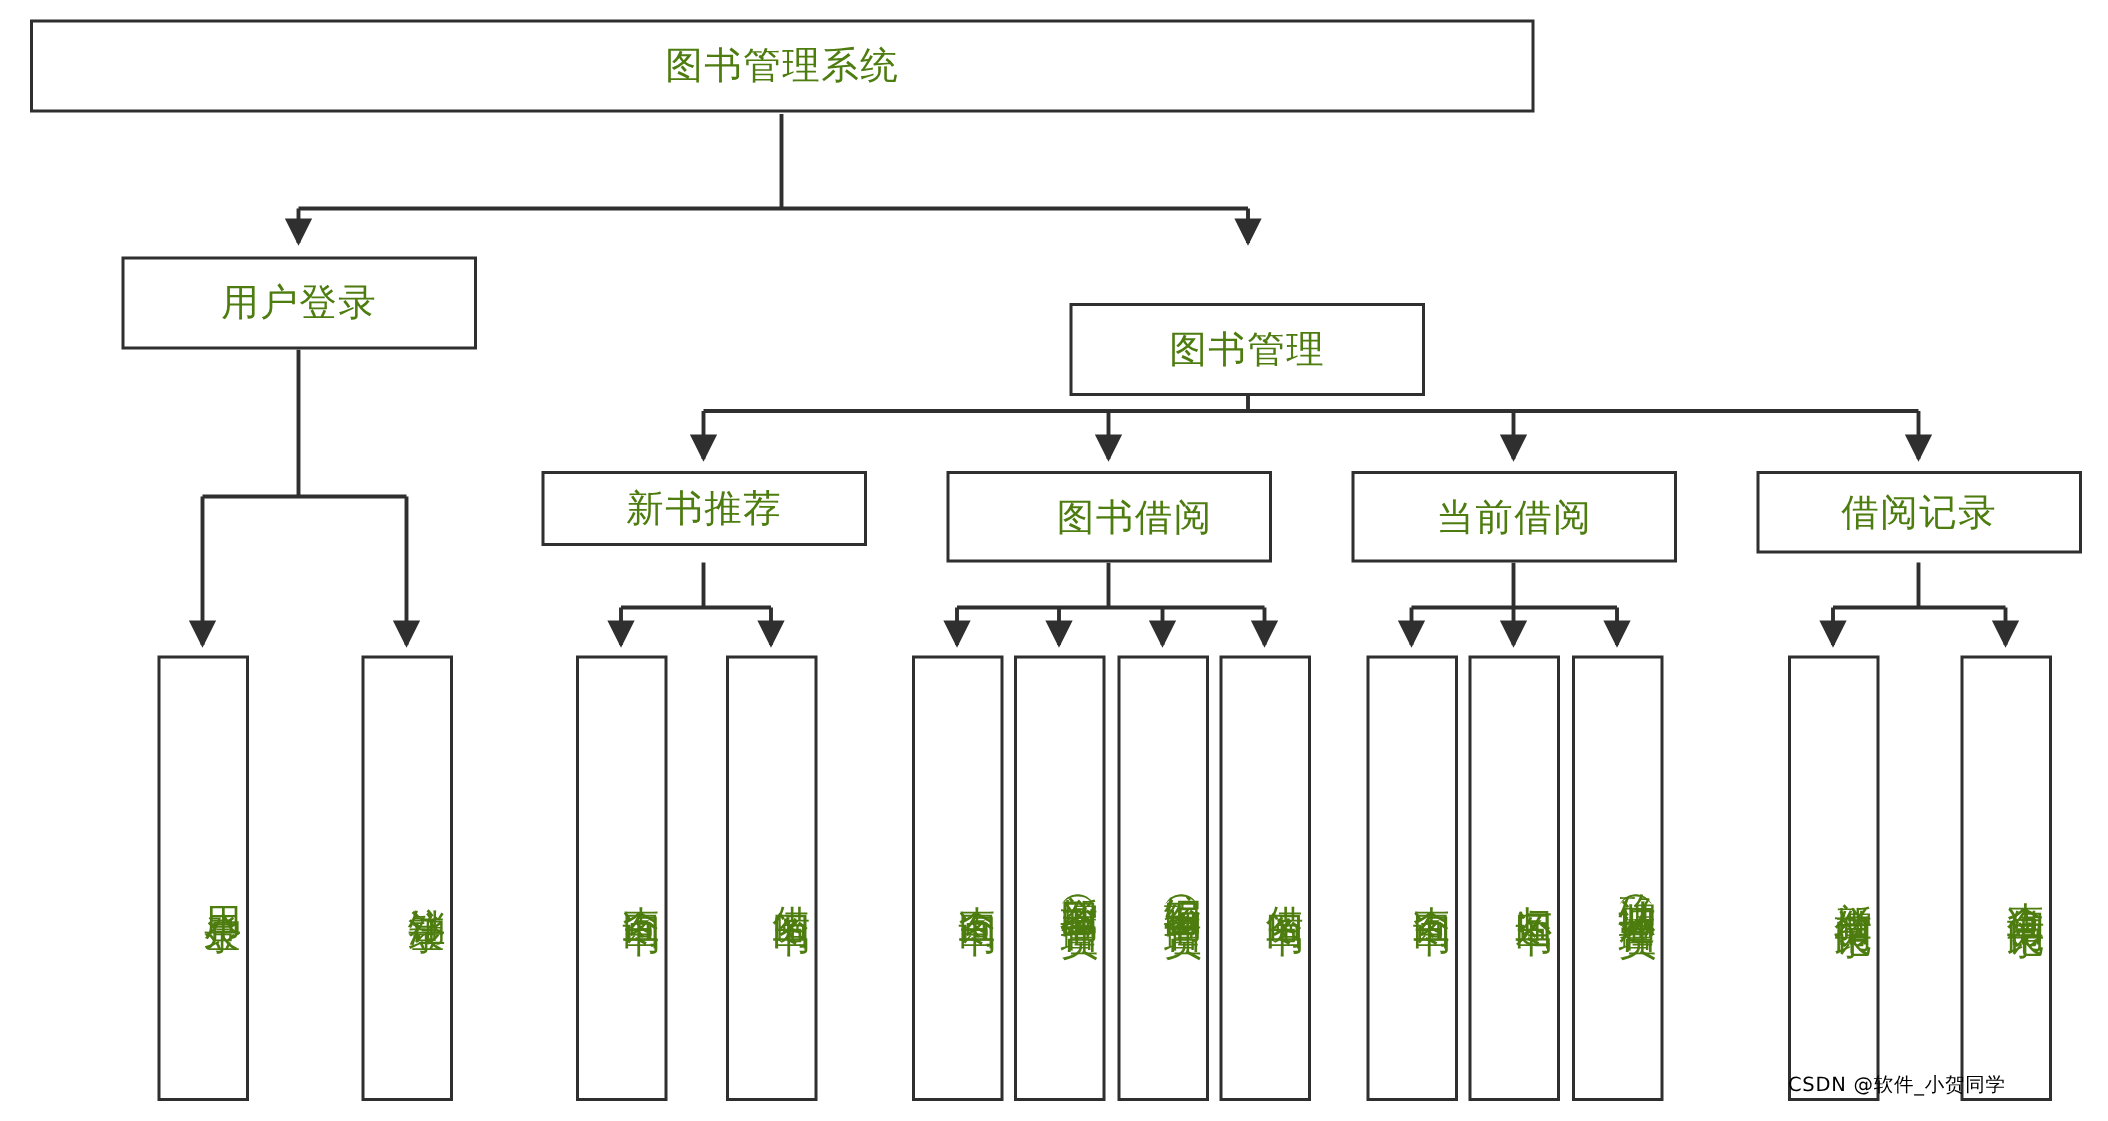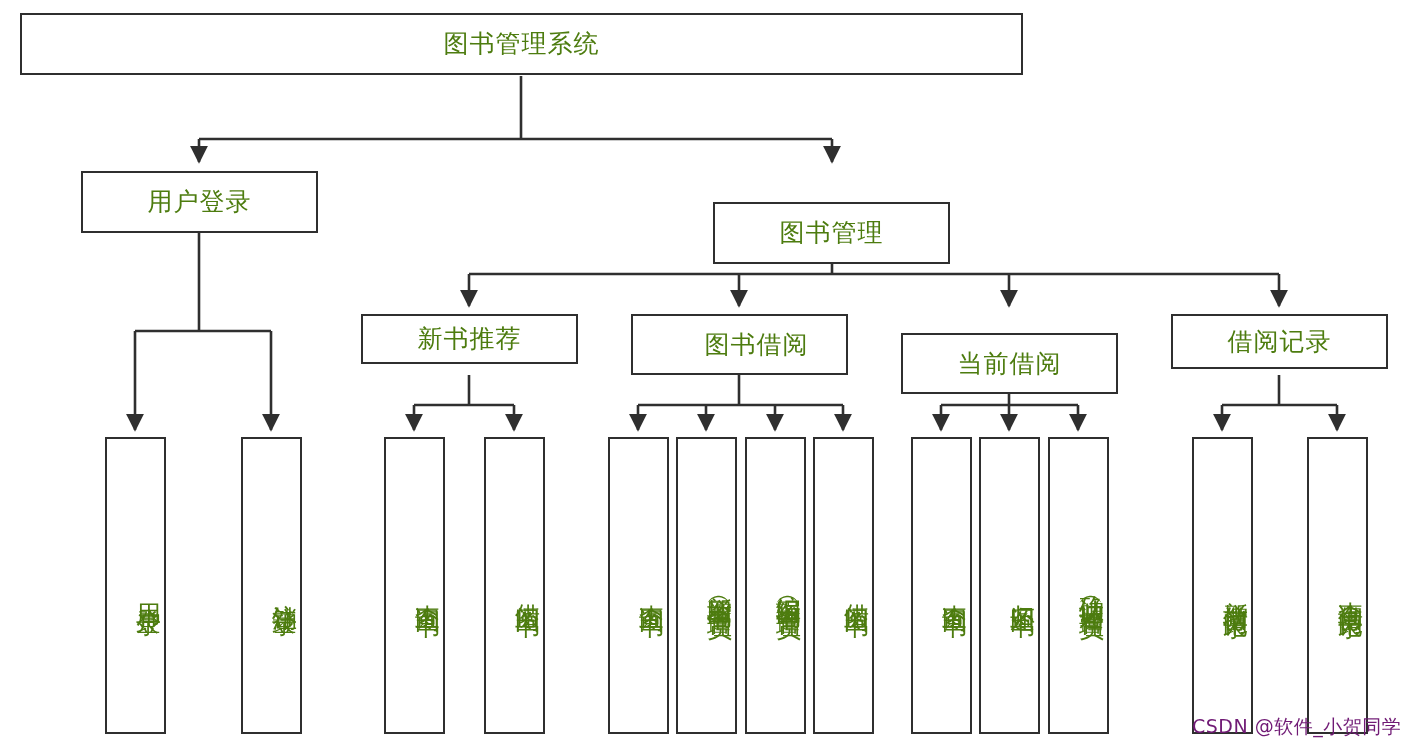--- a/index.html
+++ b/index.html
@@ -55,22 +55,22 @@
   .node.vert .vlabel {
     writing-mode: vertical-rl;
     text-orientation: upright;
     display: block;
     white-space: nowrap;
   }
   #watermark {
     position: absolute;
     left: 1192px;
     top: 714px;
-    font-size: 19px;
-    color: #701a75;
+    font-size: 13px;
+    color: #000000;
     letter-spacing: 0.5px;
     white-space: nowrap;
     z-index: 3;
     font-family: "DejaVu Sans", "Liberation Sans", sans-serif;
   }
 </style>
 </head>
 <body>
 
 <div id="canvas">
@@ -139,21 +139,21 @@
   </div>
 
   <div class="node horiz" style="left:361px; top:314px; width:217px; height:50px;">
     <span>新书推荐</span>
   </div>
 
   <div class="node horiz" style="left:631px; top:314px; width:217px; height:61px;padding-left:34px;">
     <span>图书借阅</span>
   </div>
 
-  <div class="node horiz" style="left:901px; top:314px; width:217px; height:61px;margin-top:19px;">
+  <div class="node horiz" style="left:901px; top:314px; width:217px; height:61px;">
     <span>当前借阅</span>
   </div>
 
   <div class="node horiz" style="left:1171px; top:314px; width:217px; height:55px;">
     <span>借阅记录</span>
   </div>
 
   <div class="node vert" style="left:105px; top:437px; width:61px; height:297px;">
     <span class="vlabel">用户登录</span>
   </div>

